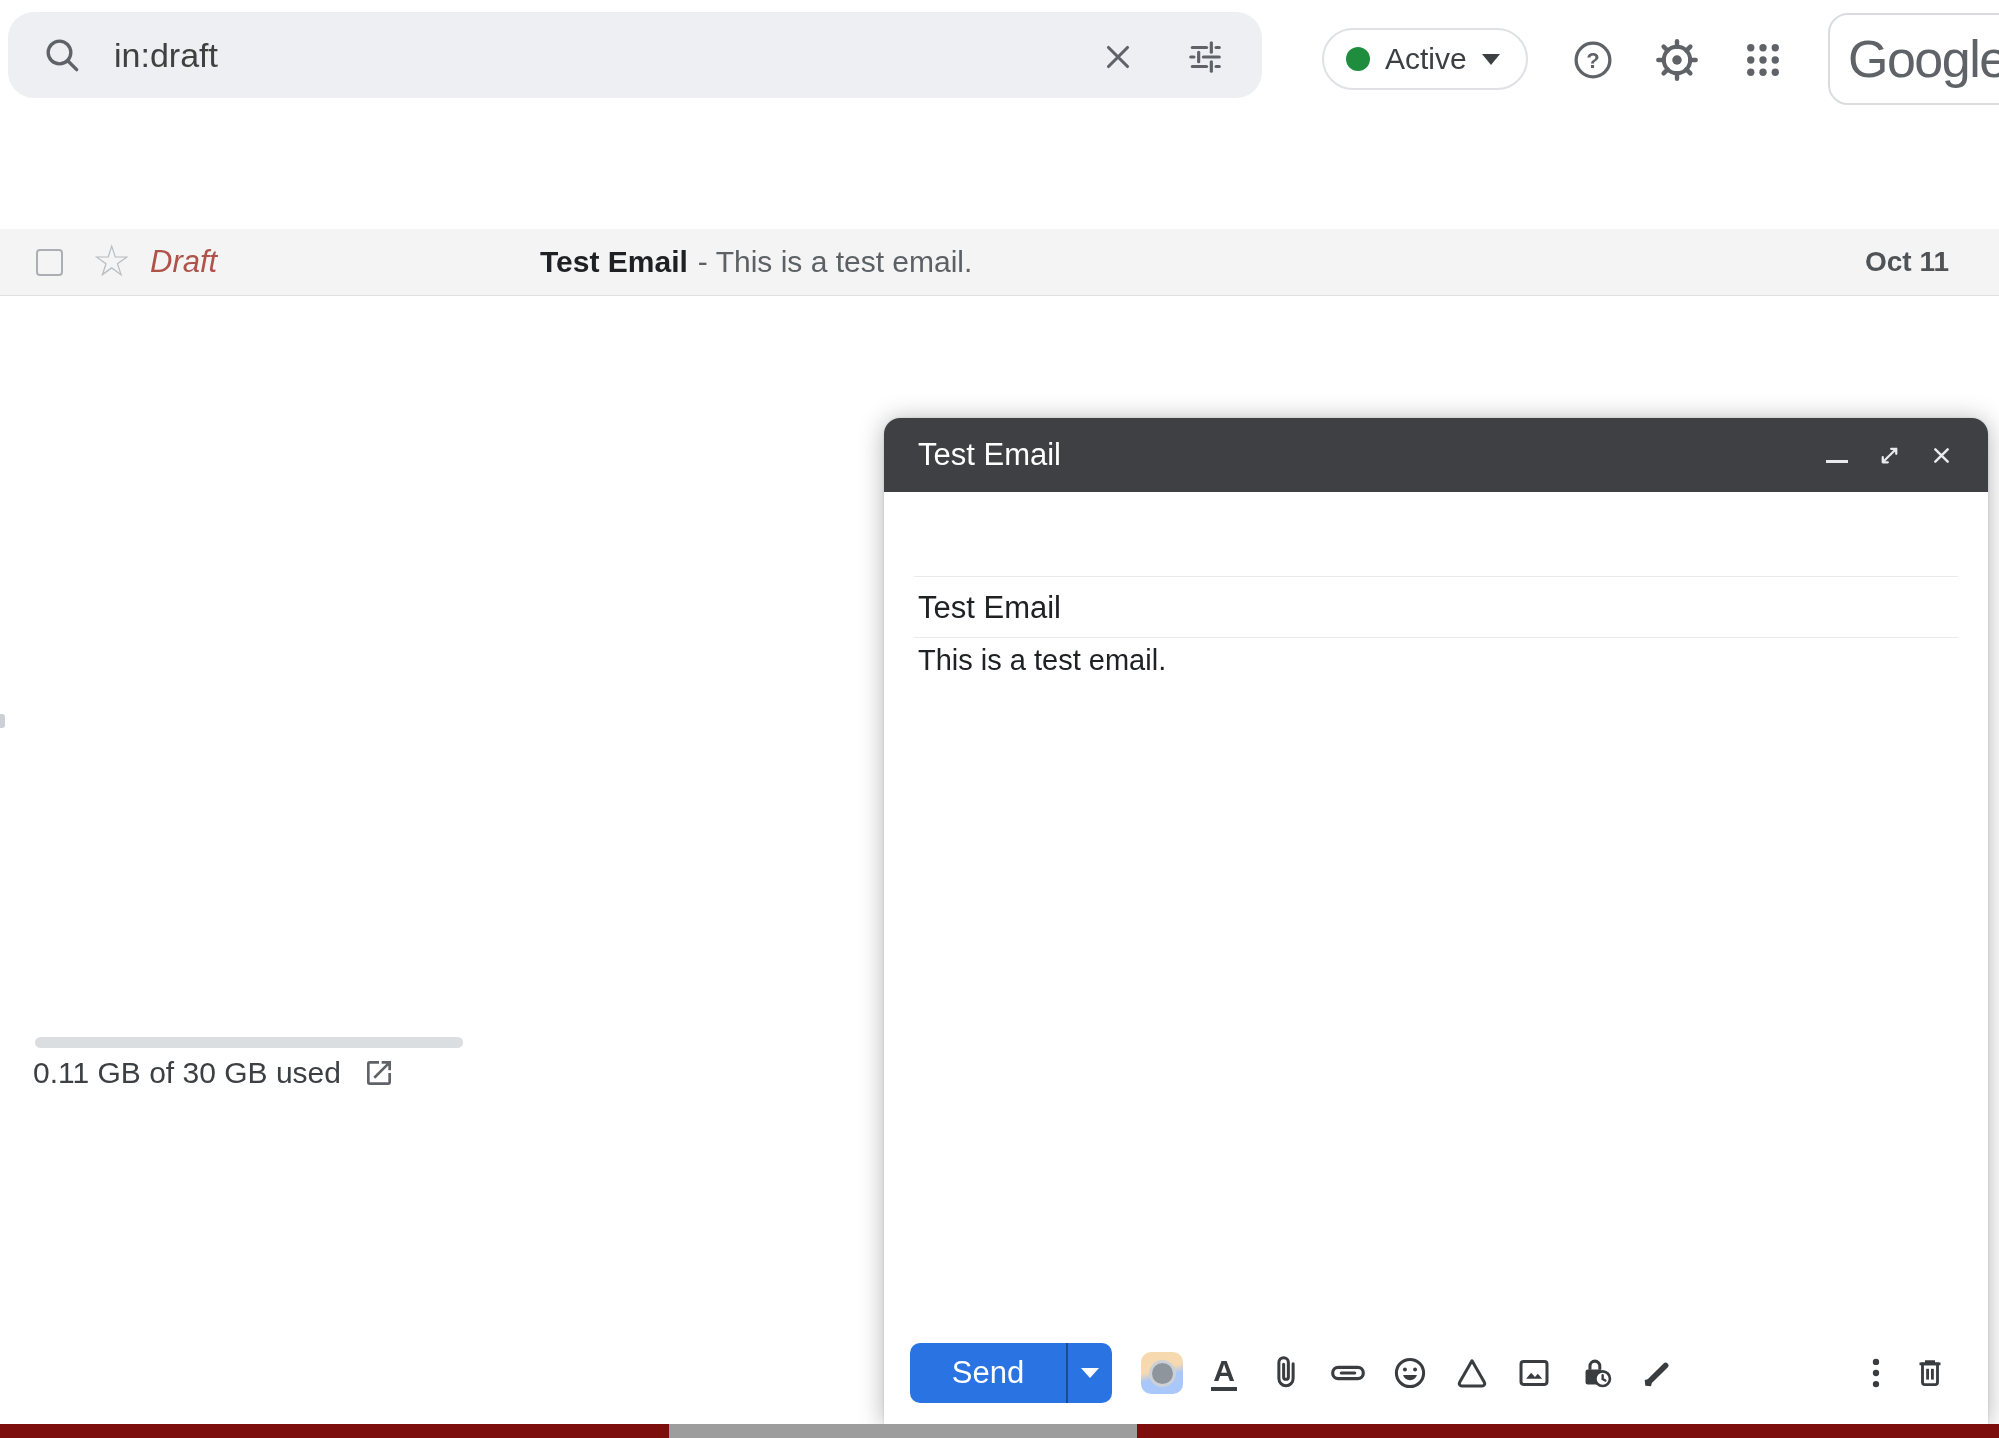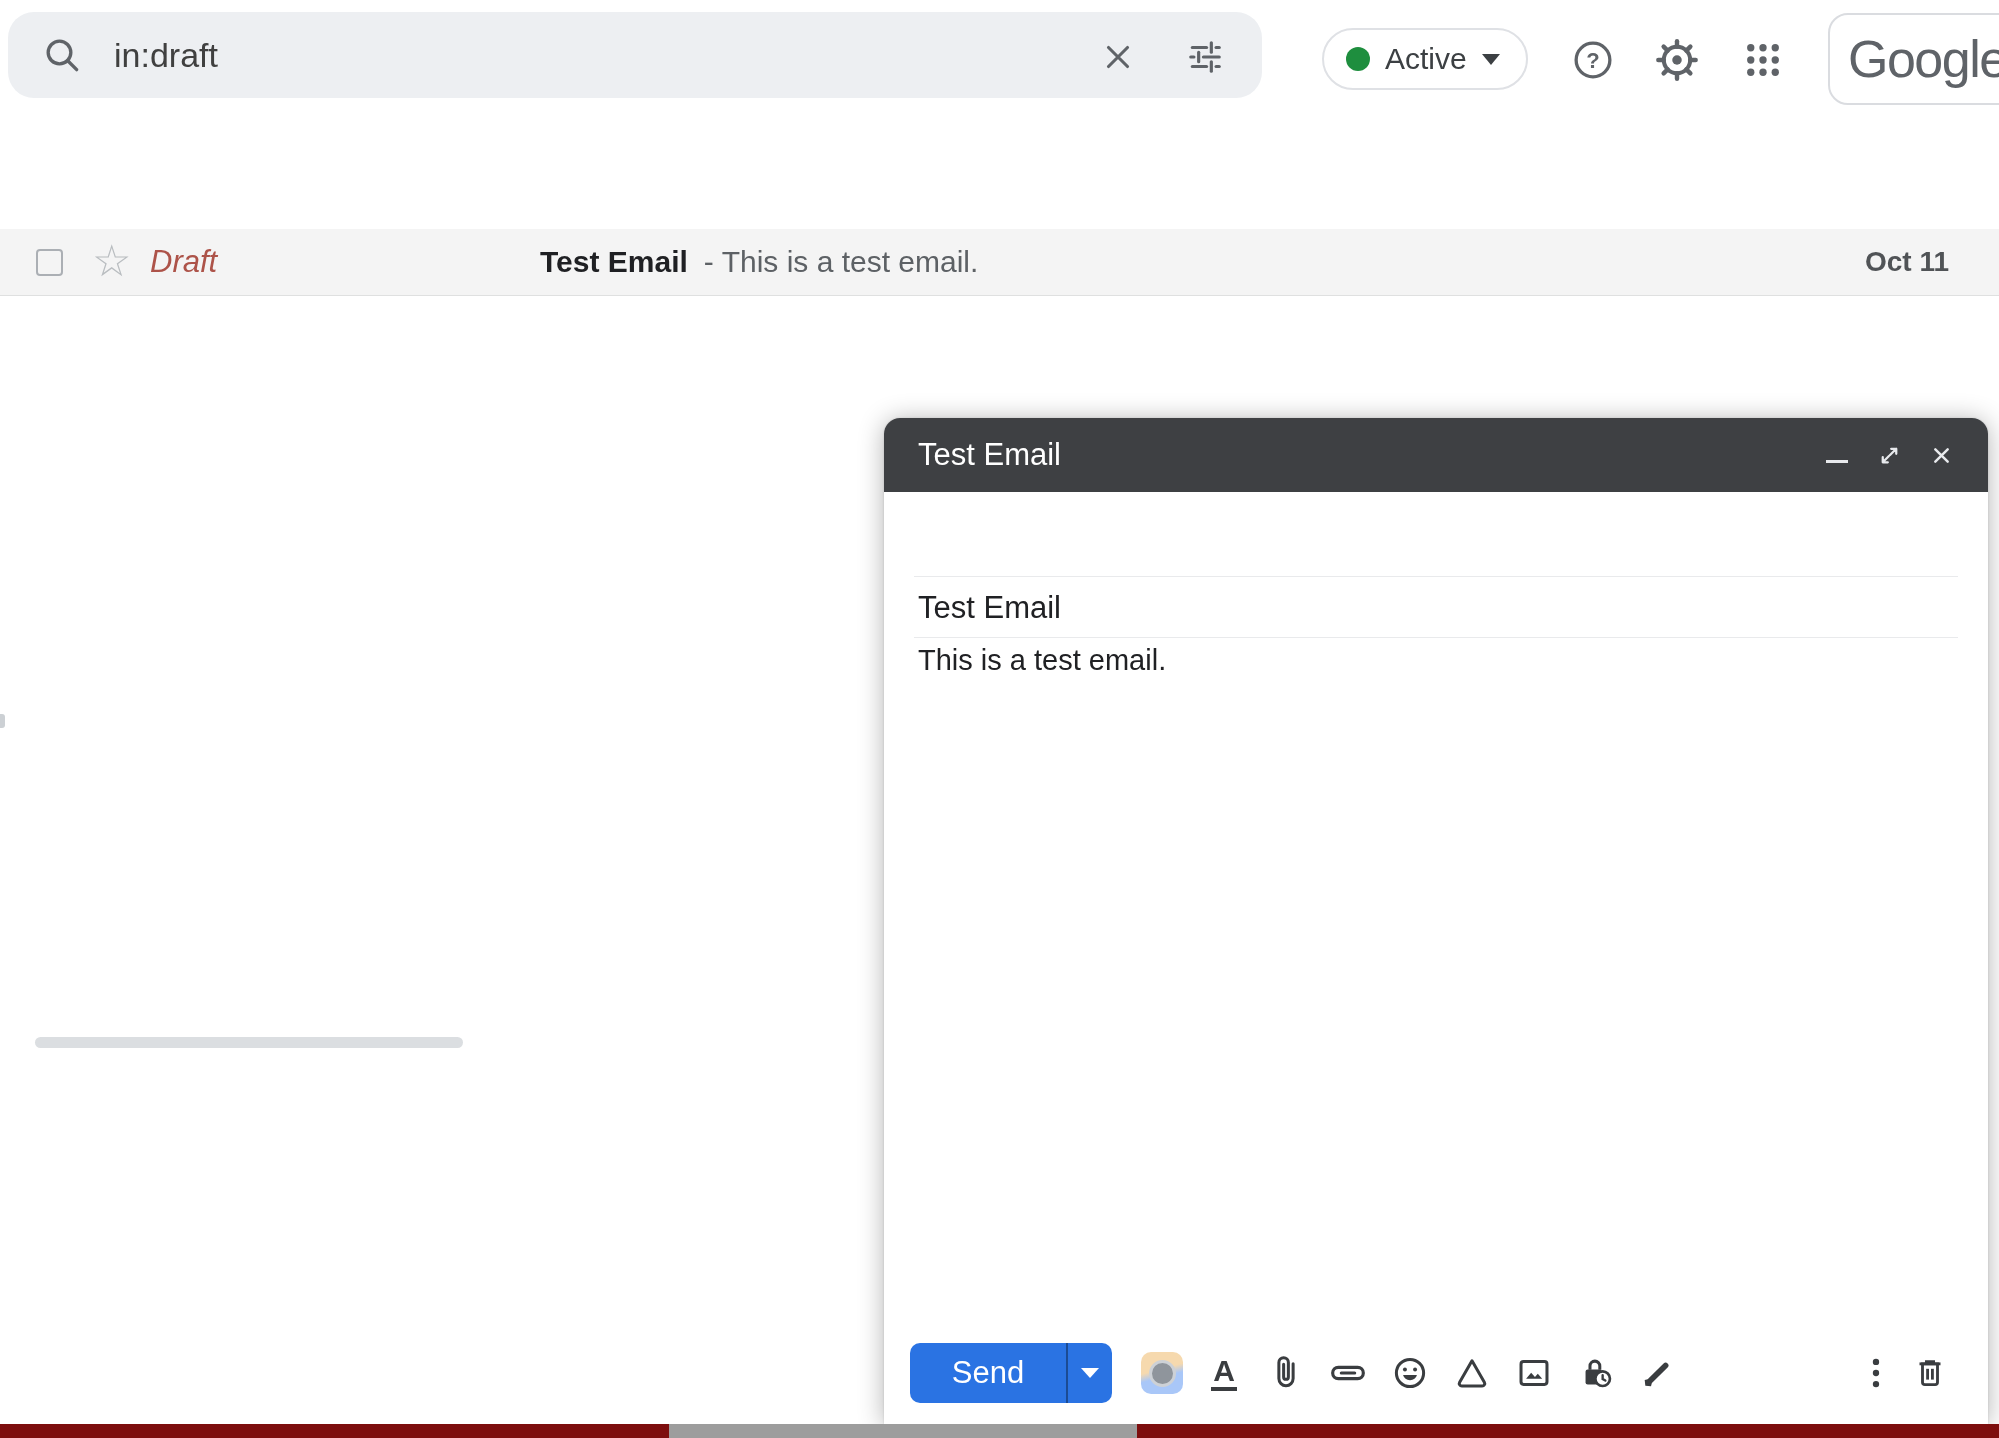--- a/index.html
+++ b/index.html
@@ -57,21 +57,21 @@
   
   .email-row {
     position: absolute; left: 0; top: 229px; width: 100%; height: 67px;
     background: #f4f4f4; border-bottom: 1px solid #dfe0e0; cursor: pointer;
   }
   .row-checkbox { position: absolute; left: 36px; top: 20px; width: 27px; height: 27px; border: 2px solid #abafb4; border-radius: 4px; background: transparent; }
   .row-star { position: absolute; left: 92px; top: -2px; font-size: 44px; color: #b9bdc0; line-height: 67px; }
   .row-draft { position: absolute; left: 150px; top: 0; line-height: 65px; font-size: 31px; color: #ad5349; font-style: italic; }
   .row-subject-area { position: absolute; left: 540px; top: 0; line-height: 65px; font-size: 30px; white-space: nowrap; }
   .row-subject { color: #1f2023; font-weight: 700; }
-  .row-snippet { color: #5d6165; margin-left: 16px; }
+  .row-snippet { color: #5d6165; margin-left: 10px; }
   .row-date { position: absolute; right: 50px; top: 0; line-height: 65px; font-size: 28px; font-weight: 600; color: #505356; }
 
   
   .storage-bar { position: absolute; left: 35px; top: 1037px; width: 428px; height: 11px; border-radius: 6px; background: #dbdee1; }
   .storage-line { position: absolute; left: 33px; top: 1056px; display: flex; align-items: center; gap: 22px; }
   .storage-line span { font-size: 30px; color: #3c4043; }
 
   .left-tick { position: absolute; left: 0; top: 714px; width: 5px; height: 14px; background: #ccd0d4; border-radius: 0 3px 3px 0; }
 
   
@@ -241,20 +241,26 @@
     <button class="row-checkbox"></button>
     <span class="row-star">☆</span>
     <span class="row-draft">Draft</span>
     <span class="row-subject-area">
       <span class="row-subject">Test Email</span><span class="row-snippet">- This is a test email.</span>
     </span>
     <span class="row-date">Oct 11</span>
   </div>
 
   <div class="storage-bar"></div>
+  <div class="storage-line">
+    <span>0.11 GB of 30 GB used</span>
+    <svg width="32" height="32" viewBox="0 0 24 24">
+        <path d="M19 19H5V5h7V3H5a2 2 0 0 0-2 2v14a2 2 0 0 0 2 2h14c1.1 0 2-.9 2-2v-7h-2v7zM14 3v2h3.59l-9.83 9.83 1.41 1.41L19 6.41V10h2V3h-7z" fill="#5f6368"></path>
+      </svg>
+  </div>
 
   <span class="left-tick"></span>
 
   <div class="compose">
     <div class="compose-header">
       <span class="compose-title">Test Email</span>
       <div class="win-controls">
         <button class="win-btn">
             <span class="min-bar"></span>
           </button>

